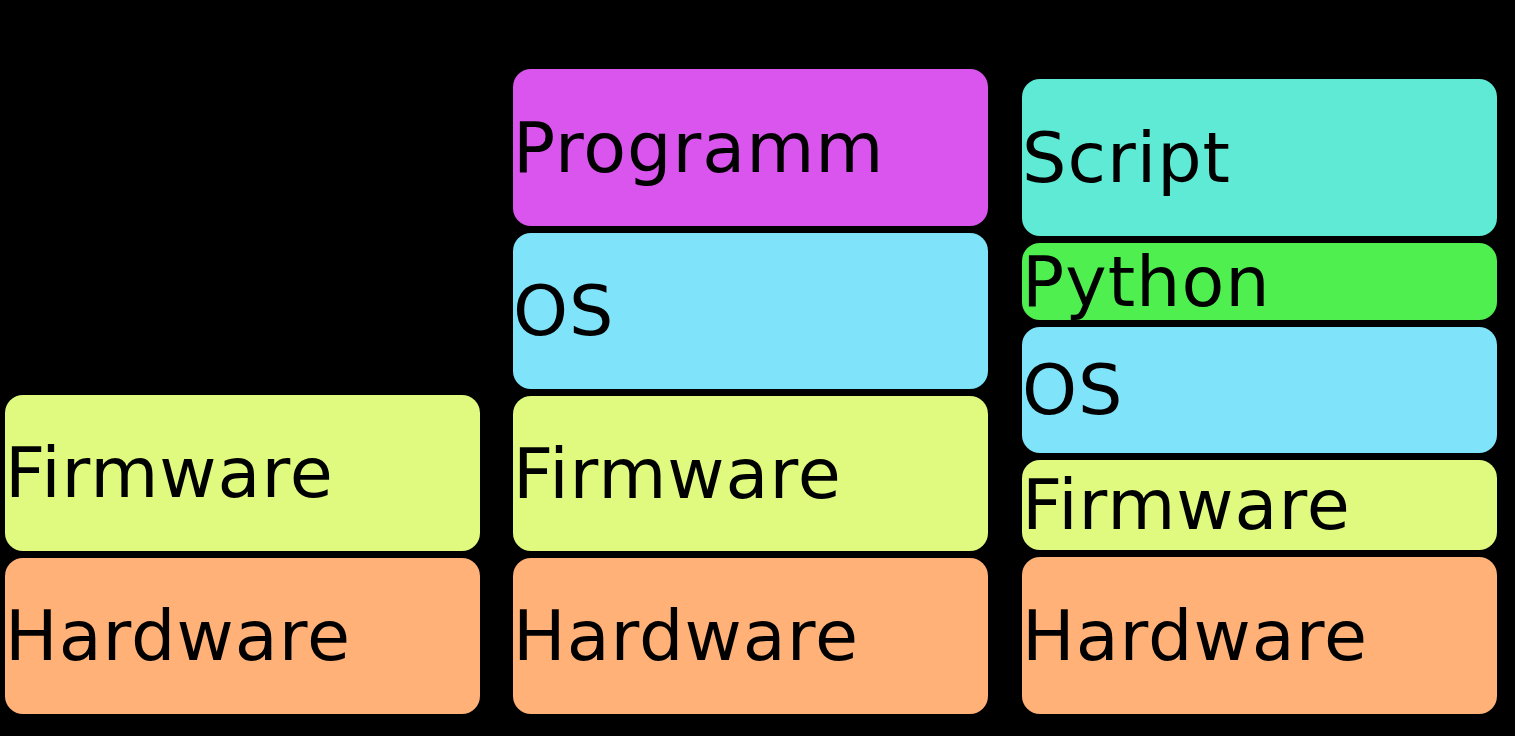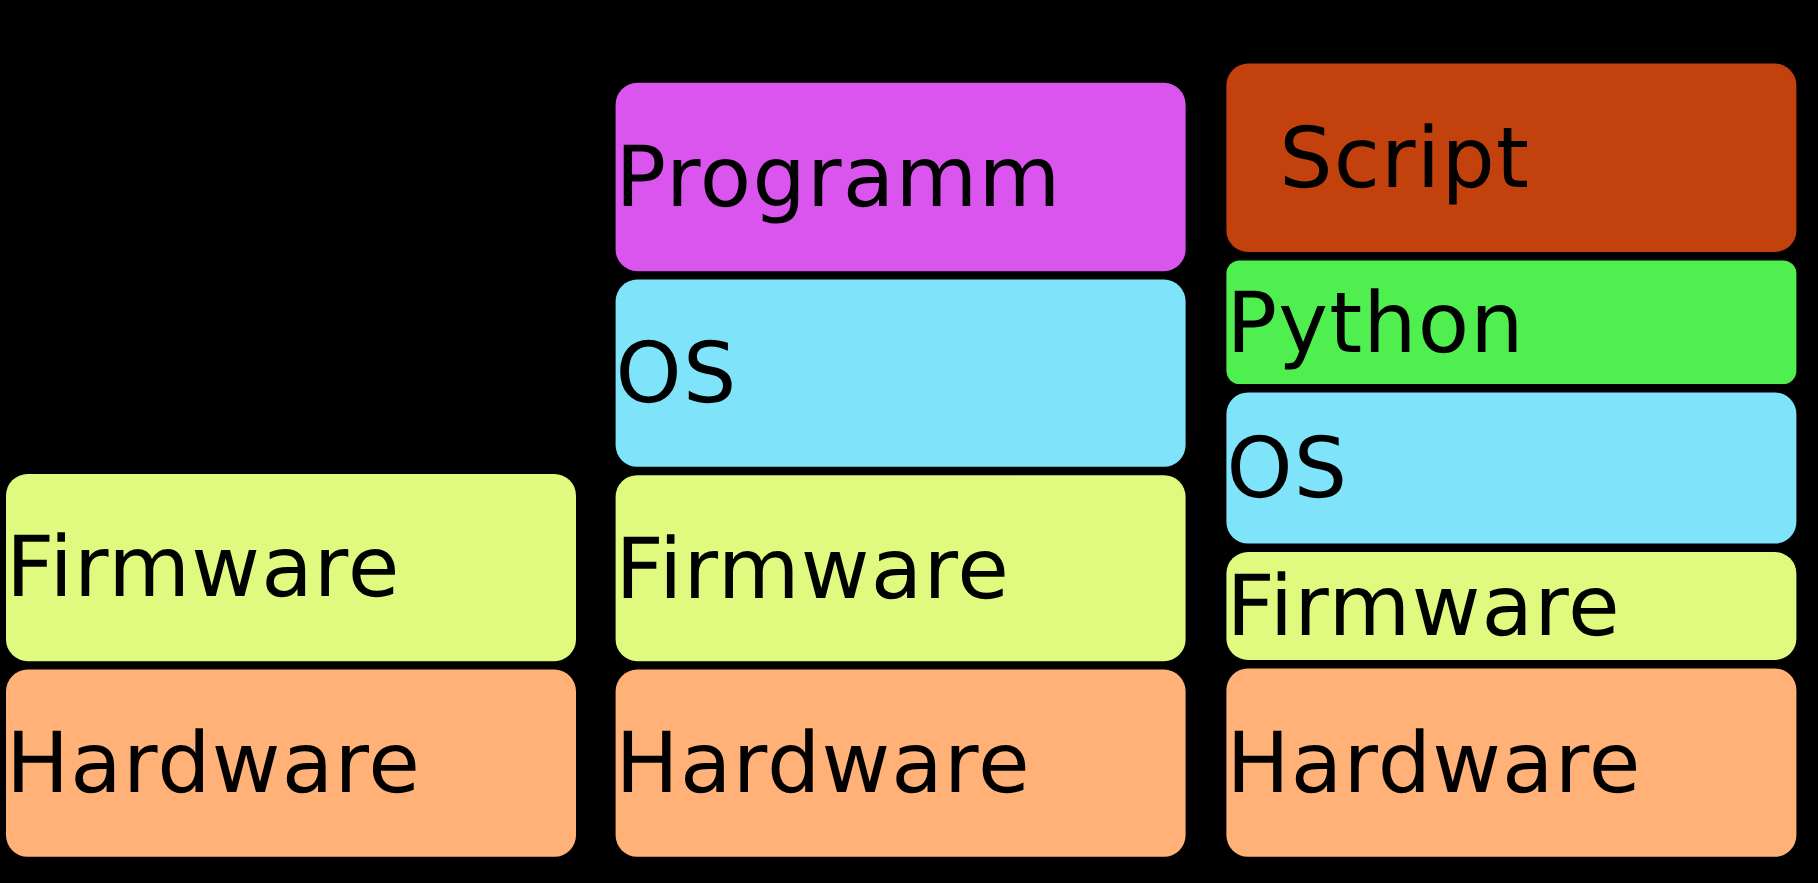--- a/index.html
+++ b/index.html
@@ -47,21 +47,21 @@
     transform: translate(-8px, 6px);
     border-radius: inherit;
     background: inherit;
     filter: brightness(1.45) saturate(0.6);
     opacity: 0.85;
   }
   .h157 { height: 157px; }
   .h156 { height: 156px; }
   .h155 { height: 155px; }
   .h126 { height: 126px; }
-  .h91  { height: 103px; border-radius: 11px;  }
+  .h91  { height: 77px;  }
   .h90  { height: 90px;  }
   .label { pointer-events: none; }
 </style>
 </head>
 <body style="background: rgb(0, 0, 0);">
 
 <div class="canvas">
 
   <div class="col col-1">
     <div class="box h156" style="background-color: rgb(223, 250, 126); color: rgb(0, 0, 0);">
@@ -81,21 +81,21 @@
     </div>
     <div class="box h155" style="background-color: rgb(223, 250, 126); color: rgb(0, 0, 0);">
       <span class="label">Firmware</span>
     </div>
     <div class="box h156" style="background-color: rgb(255, 177, 120); color: rgb(0, 0, 0);">
       <span class="label">Hardware</span>
     </div>
   </div>
 
   <div class="col col-3">
-    <div class="box h157" style="background-color: #c2410c; color: rgb(0, 0, 0); padding-left: 44px;">
+    <div class="box h157" style="background-color: #5eead4; color: rgb(0, 0, 0);">
       <span class="label">Script</span>
     </div>
     <div class="box h91" style="background-color: rgb(80, 239, 80); color: rgb(0, 0, 0);">
       <span class="label">Python</span>
     </div>
     <div class="box h126" style="background-color: rgb(127, 227, 250); color: rgb(0, 0, 0);">
       <span class="label">OS</span>
     </div>
     <div class="box h90" style="background-color: rgb(223, 250, 126); color: rgb(0, 0, 0);">
       <span class="label">Firmware</span>

